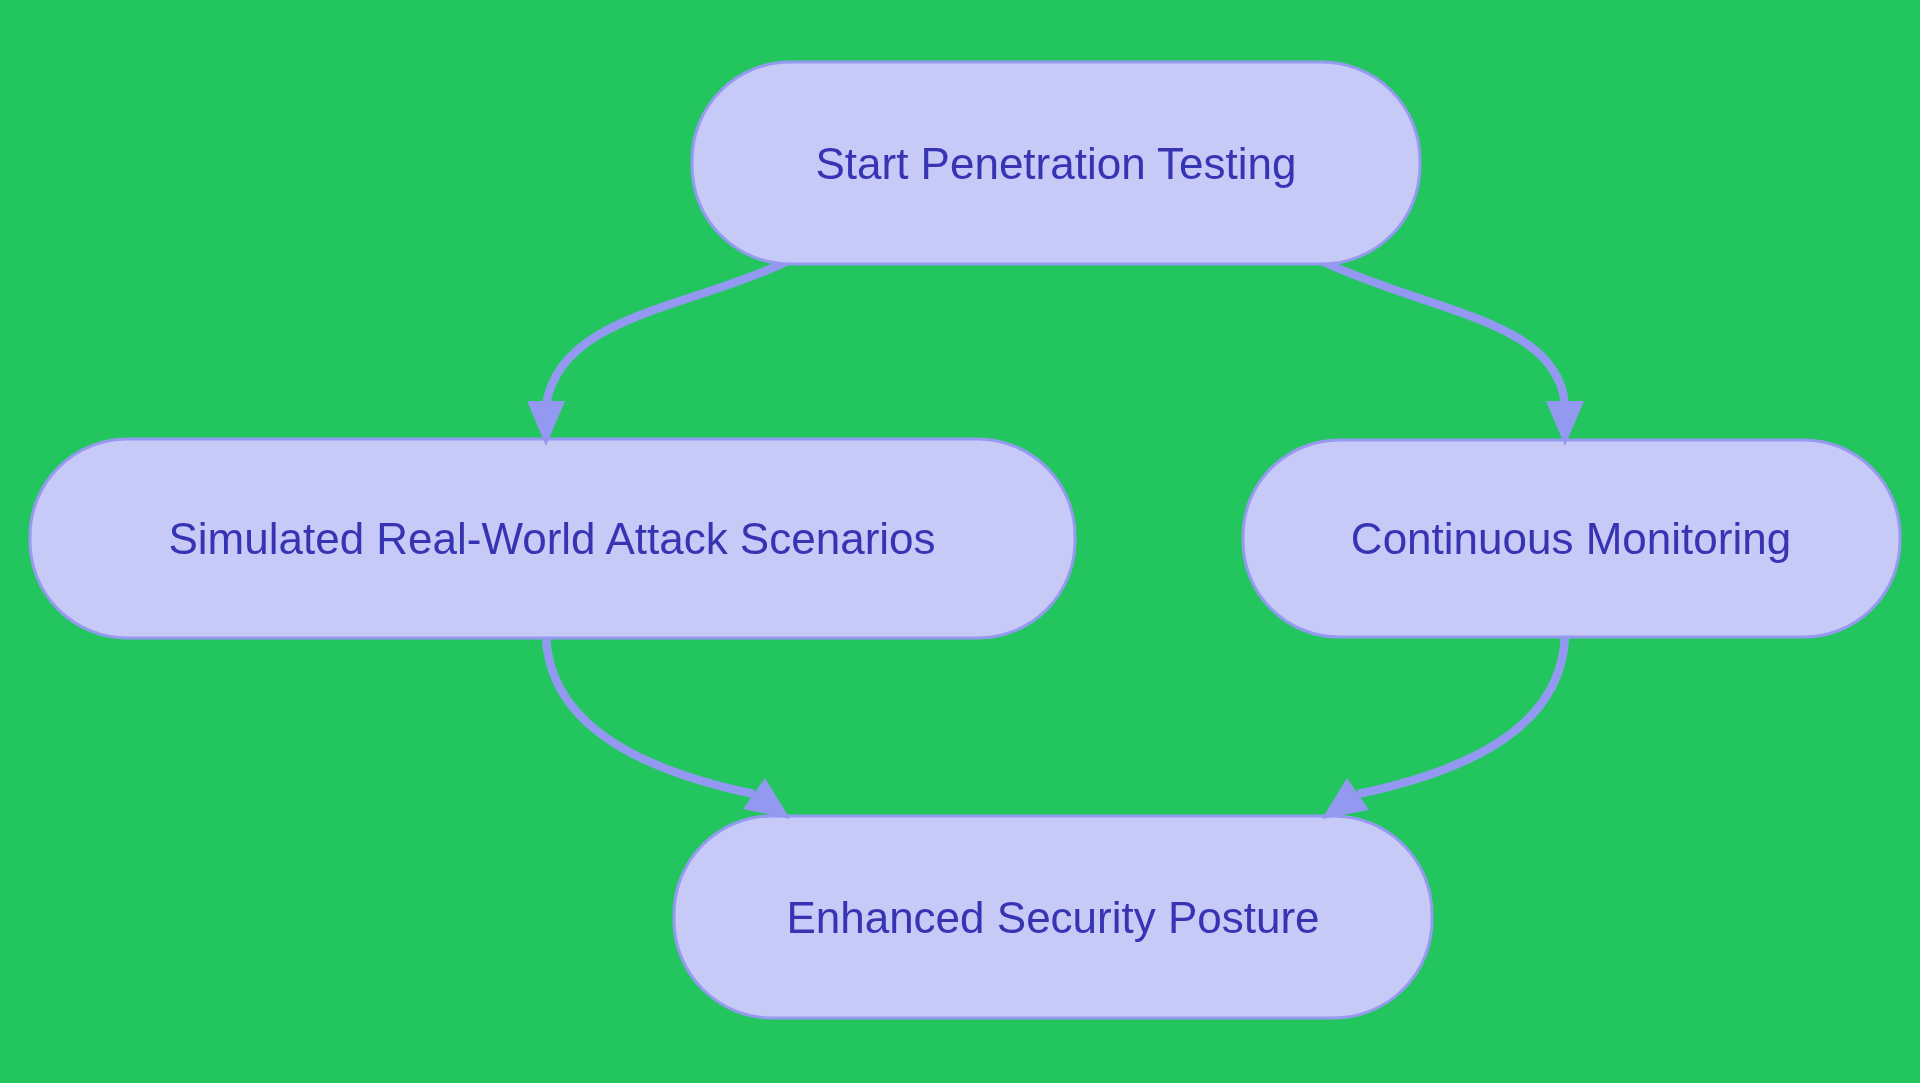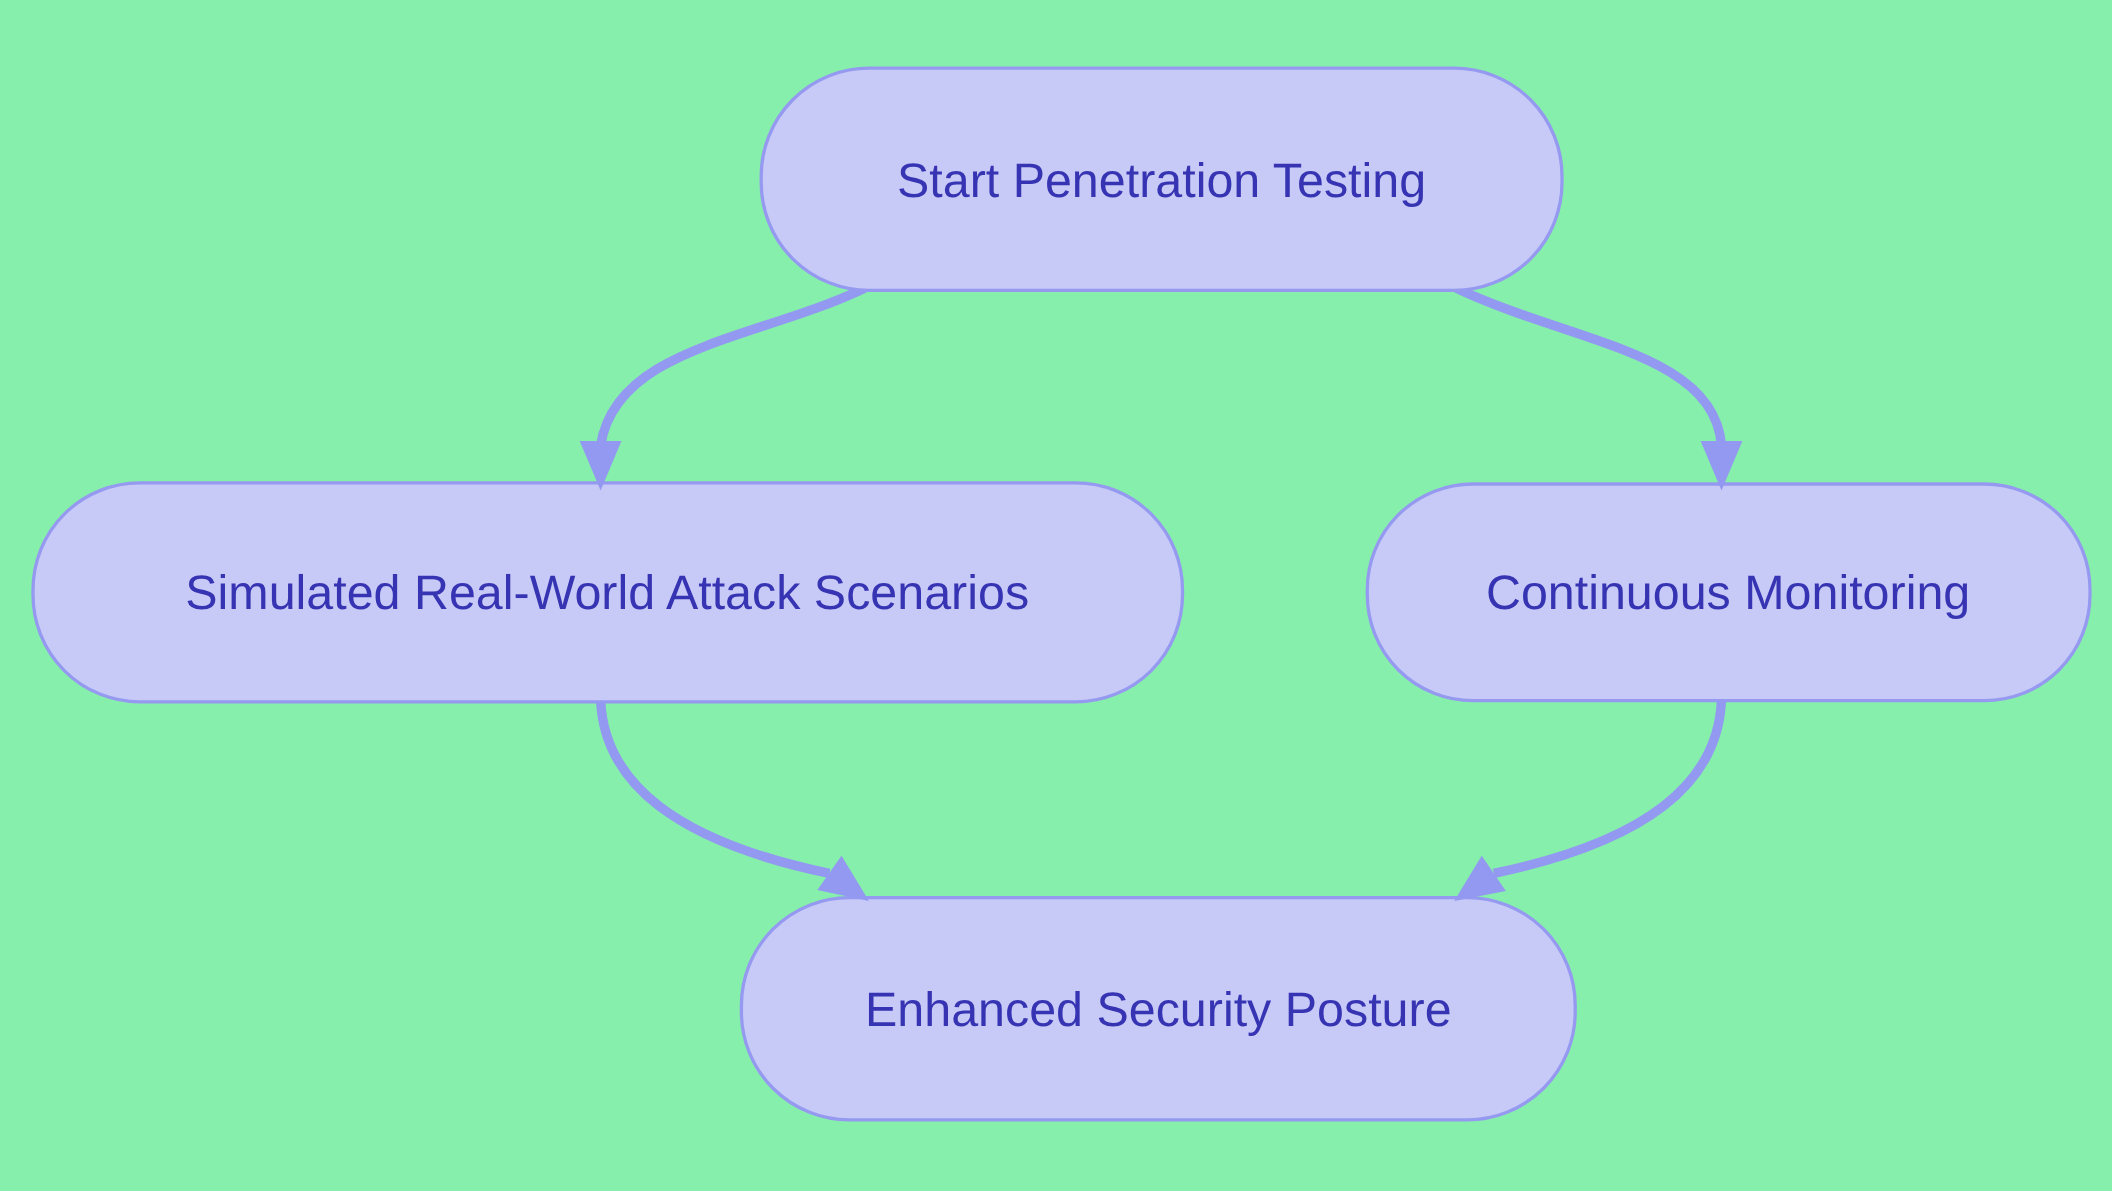--- a/index.html
+++ b/index.html
@@ -4,21 +4,21 @@
 <style>
   html, body {
     margin: 0;
     padding: 0;
     background: #ffffff;
   }
   .canvas {
     position: relative;
     width: 1920px;
     height: 1083px;
-    background: #86efac;
+    background: #22c55e;
     overflow: hidden;
     font-family: "Liberation Sans", "DejaVu Sans", sans-serif;
   }
   svg { display: block; }
   .edge {
     fill: none;
     stroke: #9399f0;
     stroke-width: 8.5;
     stroke-linecap: butt;
   }

